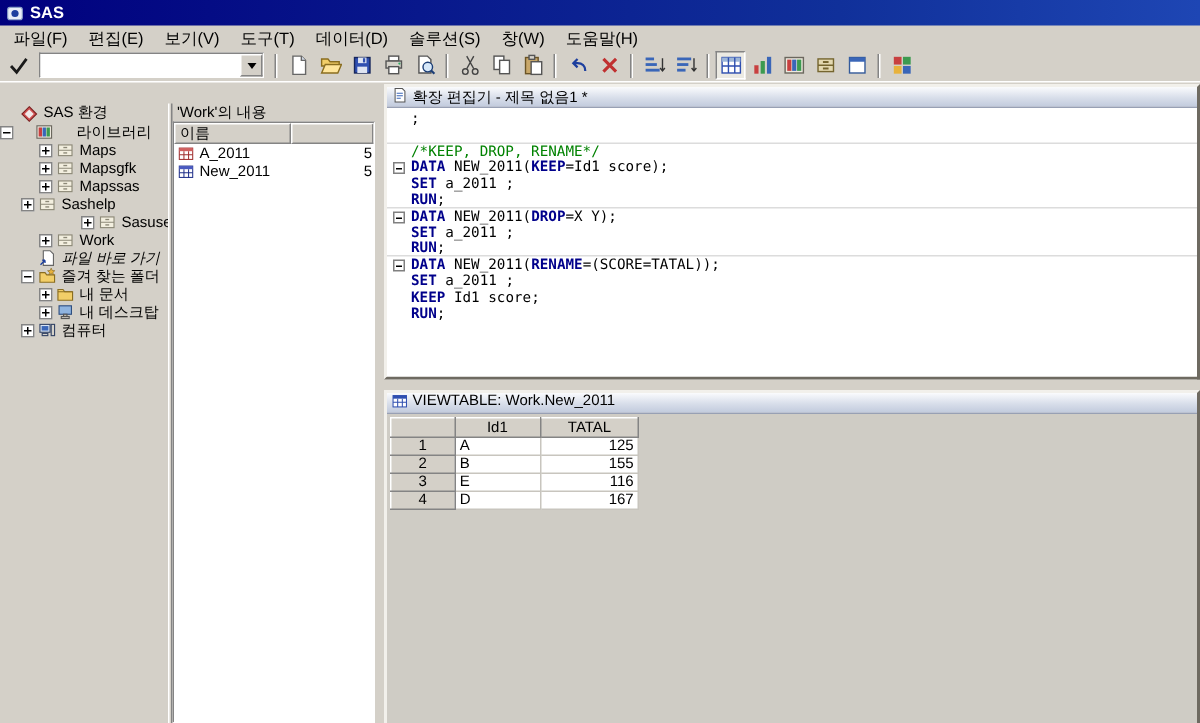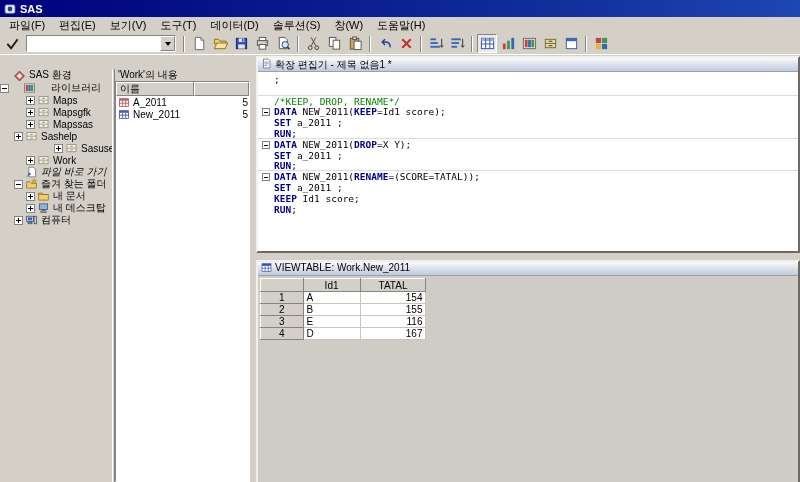--- a/index.html
+++ b/index.html
@@ -515,21 +515,21 @@
             <tr id="vt-header-row">
               <th class="vt-h vt-corner"></th>
               <th class="vt-h col">Id1</th>
               <th class="vt-h col">TATAL</th>
             </tr>
           </thead>
         <tbody id="vt-body">
             <tr class="vt-row">
               <td class="vt-h vt-rowhead">1</td>
               <td class="vt-cell">A</td>
-              <td class="vt-cell num">154</td>
+              <td class="vt-cell num">125</td>
             </tr>
             <tr class="vt-row">
               <td class="vt-h vt-rowhead">2</td>
               <td class="vt-cell">B</td>
               <td class="vt-cell num">155</td>
             </tr>
             <tr class="vt-row">
               <td class="vt-h vt-rowhead">3</td>
               <td class="vt-cell">E</td>
               <td class="vt-cell num">116</td>

